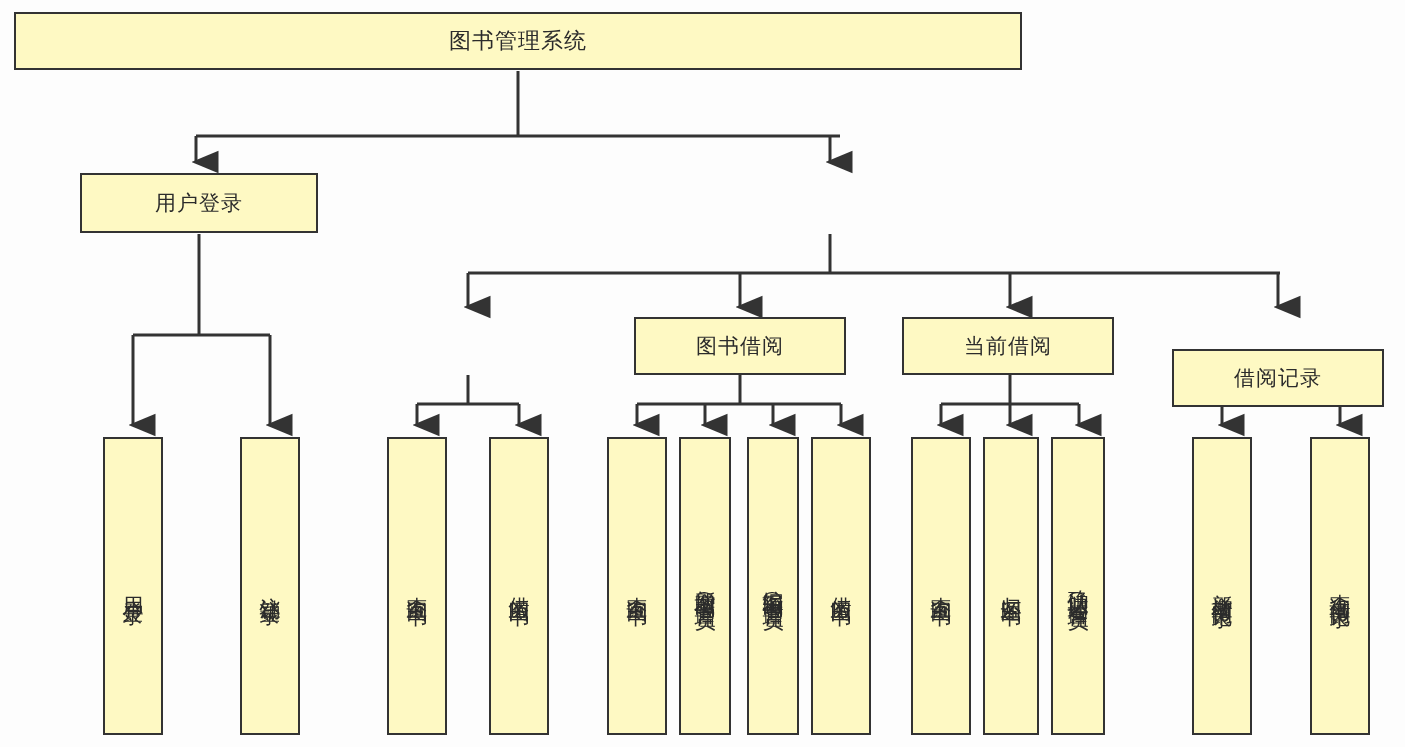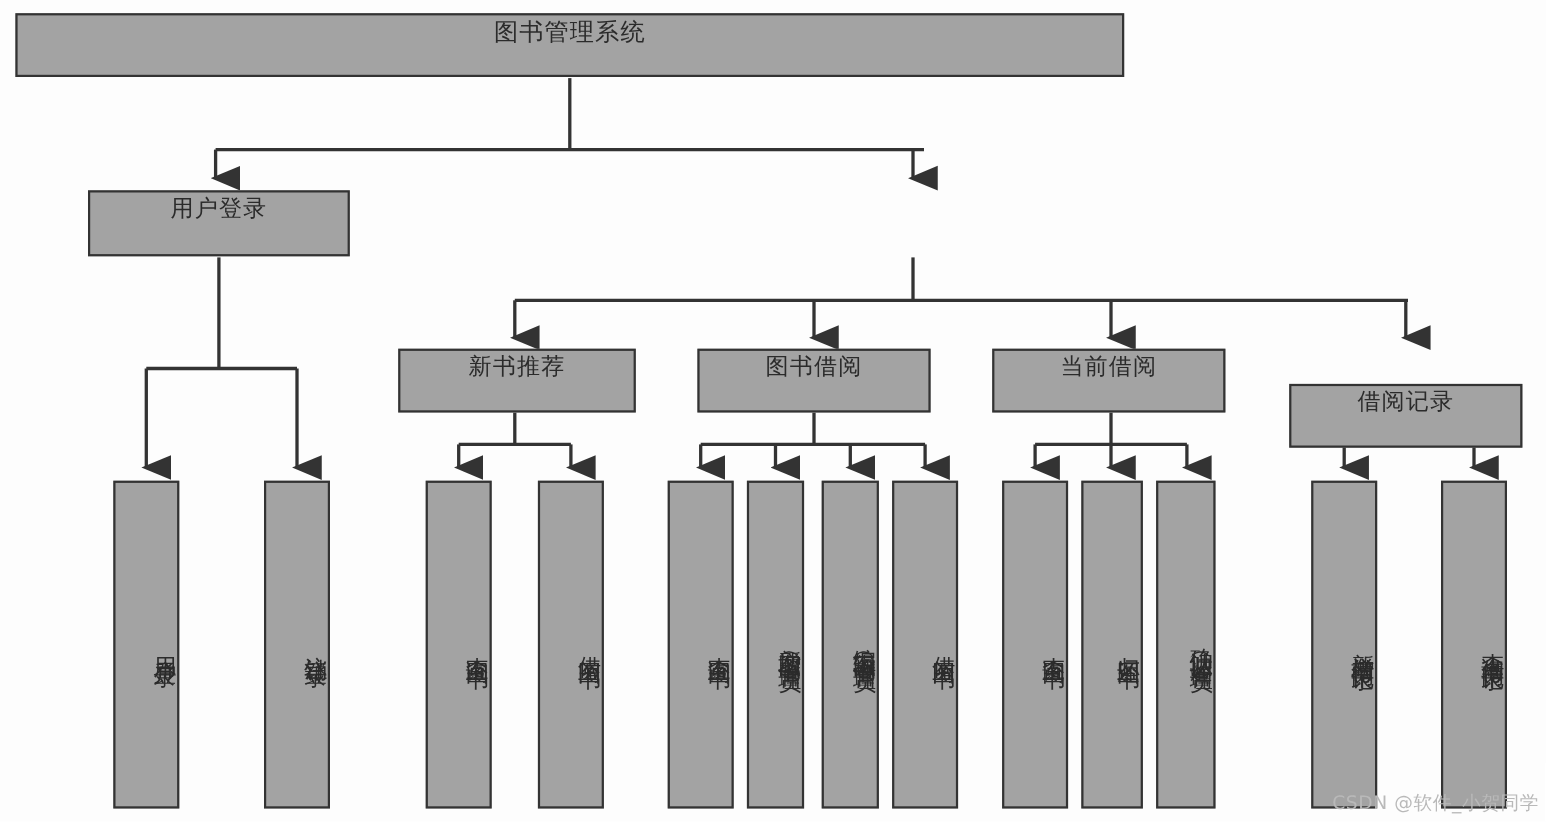--- a/index.html
+++ b/index.html
@@ -19,23 +19,24 @@
   #edges {
     position: absolute;
     left: 0; top: 0;
     width: 1405px;
     height: 747px;
     pointer-events: none;
   }
   .node {
     position: absolute;
     box-sizing: border-box;
-    background: #a3a3a3;
+    background: #fef9c3;
     border: 2px solid #333333;
     display: flex;
+    align-items: center;
     justify-content: center;
     color: #2b2b2b;
   }
   .node.horiz {
     font-size: 21px;
     letter-spacing: 1px;
   }
   .node.root {
     font-size: 22px;
   }
@@ -121,23 +122,20 @@
   </svg>
 
   <div class="node horiz root" style="left:14px; top:12px; width:1008px; height:58px;">
     <span>图书管理系统</span>
   </div>
 
   <div class="node horiz" style="left:80px; top:173px; width:238px; height:60px;">
     <span>用户登录</span>
   </div>
 
-  <div class="node horiz" style="left:362px; top:317px; width:216px; height:58px;">
-    <span>新书推荐</span>
-  </div>
   <div class="node horiz" style="left:634px; top:317px; width:212px; height:58px;">
     <span>图书借阅</span>
   </div>
   <div class="node horiz" style="left:902px; top:317px; width:212px; height:58px;">
     <span>当前借阅</span>
   </div>
   <div class="node horiz" style="left:1172px; top:317px; width:212px; height:58px;margin-top:32px;">
     <span>借阅记录</span>
   </div>
 
@@ -178,14 +176,13 @@
     <span class="vlabel">确认归还（管理员）</span>
   </div>
 
   <div class="node vert" style="left:1192px; top:437px; width:60px; height:298px;">
     <span class="vlabel">新增借阅记录</span>
   </div>
   <div class="node vert" style="left:1310px; top:437px; width:60px; height:298px;">
     <span class="vlabel">查询借阅记录</span>
   </div>
 
-  <div class="watermark">CSDN @软件_小贺同学</div>
 </div>
 
 </body></html>

